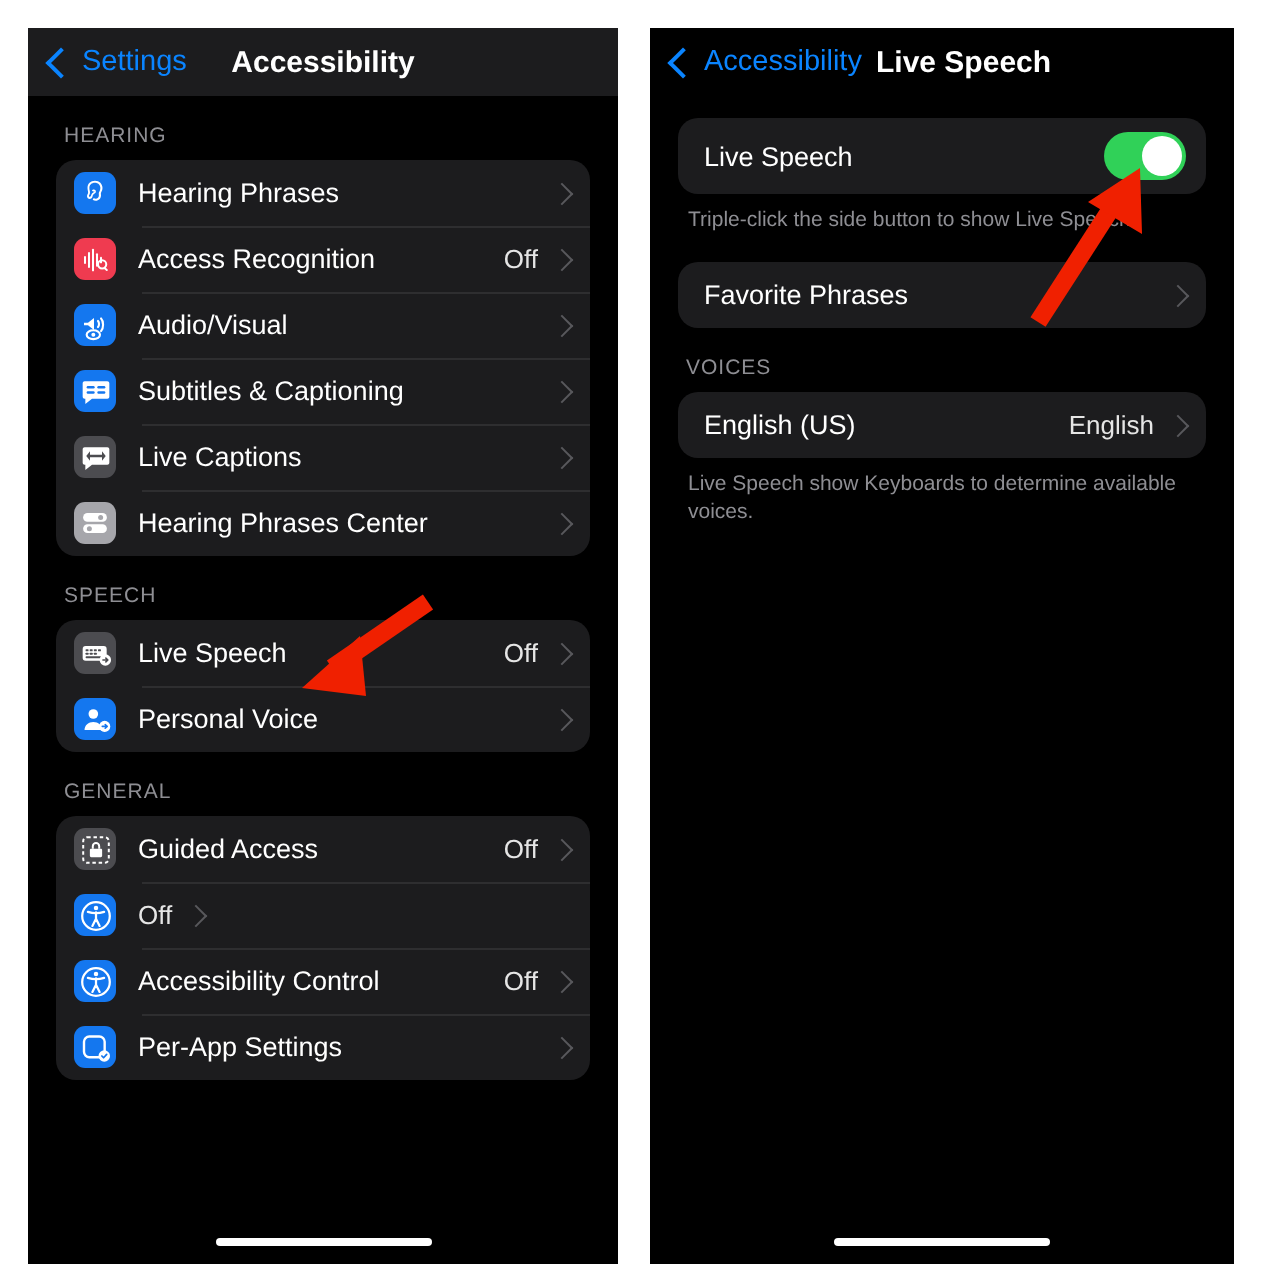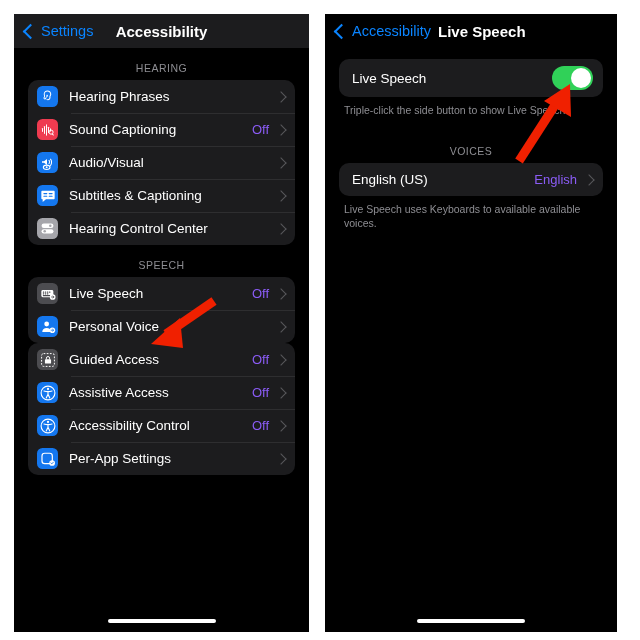--- a/index.html
+++ b/index.html
@@ -12,28 +12,28 @@
 
   .navbar{position:relative;height:34px;display:flex;align-items:center;padding:0 10px;}
   .navbar.shaded{background:#1c1c1e;}
   .navbar.plain{background:#000000;}
   .back{display:flex;align-items:center;color:#0a84ff;font-size:14.5px;white-space:nowrap;cursor:pointer;}
   .chev-left{width:9px;height:9px;border-left:2.4px solid #0a84ff;border-bottom:2.4px solid #0a84ff;transform:rotate(45deg);margin-right:5px;margin-left:1px;}
   .navtitle{position:absolute;left:0;right:0;text-align:center;color:#ffffff;font-size:15px;font-weight:bold;pointer-events:none;}
   .navbar.right-nav .navtitle{text-align:left;left:113px;}
 
   .content{padding:0 14px;}
-  .sect-label{color:#8e8e93;font-size:10.5px;letter-spacing:0.5px;padding:14px 4px 6px 4px;text-transform:uppercase;text-align:center;}
+  .sect-label{color:#8e8e93;font-size:10.5px;letter-spacing:0.5px;padding:14px 4px 6px 4px;text-transform:uppercase;}
   .card{background:#1c1c1e;border-radius:10px;overflow:hidden;}
   .row{display:flex;align-items:center;height:33px;padding-left:9px;padding-right:10px;position:relative;cursor:pointer;}
   .row + .row:before{content:"";position:absolute;left:43px;right:0;top:0;height:1px;background:#2e2e30;}
   .icon{width:21px;height:21px;border-radius:5.5px;flex:0 0 21px;display:flex;align-items:center;justify-content:center;margin-right:11px;}
   .icon svg{display:block;}
   .label{color:#ffffff;font-size:13.5px;flex:1 1 auto;white-space:nowrap;overflow:hidden;}
-  .value{color:#8b5cf6;font-size:13px;margin-right:8px;white-space:nowrap;}
+  .value{color:#e5e5e5;font-size:13px;margin-right:8px;white-space:nowrap;}
   .chev{width:7px;height:7px;border-top:1.9px solid #58585c;border-right:1.9px solid #58585c;transform:rotate(45deg);flex:0 0 auto;}
   .footnote{color:#8e8e93;font-size:10.5px;line-height:1.35;padding:6px 5px 0 5px;}
 
   .row.plain{padding-left:13px;}
   .toggle{width:41px;height:24px;border-radius:12px;background:#30d158;position:relative;flex:0 0 auto;cursor:pointer;}
   .toggle .knob{position:absolute;top:2px;left:19px;width:20px;height:20px;border-radius:50%;background:#ffffff;}
 
   .home-ind{position:absolute;bottom:9px;left:50%;transform:translateX(-50%);width:108px;height:4.5px;border-radius:3px;background:#ffffff;}
 
   .arrow{position:absolute;pointer-events:none;}
@@ -77,21 +77,21 @@
                 <rect x="3" y="9" width="1.5" height="6" rx=".7"></rect>
                 <rect x="6" y="6" width="1.5" height="12" rx=".7"></rect>
                 <rect x="9" y="3.5" width="1.5" height="17" rx=".7"></rect>
                 <rect x="12" y="7" width="1.5" height="10" rx=".7"></rect>
                 <rect x="15" y="9.5" width="1.5" height="5" rx=".7"></rect>
               </g>
               <circle cx="16.6" cy="15.2" r="3.1" fill="none" stroke="#ffffff" stroke-width="1.5"></circle>
               <rect class="bg-ic" x="18.6" y="17.2" width="3.4" height="1.5" rx=".7" transform="rotate(42 18.6 17.2)"></rect>
             </svg>
           </span>
-          <span class="label">Sound Captioning</span>
+          <span class="label">Access Recognition</span>
           <span class="value">Off</span>
           <span class="chev"></span>
         </div>
 
         <div class="row">
           <span class="icon" style="background:#1477ef">
             <svg width="16" height="16" viewBox="0 0 24 24">
               <path class="bg-ic" d="M3 9.5h3L10.5 6v9L6 11.5H3z"></path>
               <path d="M13.5 8.2c1 1 1 3.6 0 4.6M15.8 6.3c2 2 2 7.4 0 9.4" fill="none" stroke="#ffffff" stroke-width="1.6" stroke-linecap="round"></path>
               <ellipse cx="10" cy="18.5" rx="5" ry="3.3" fill="none" stroke="#ffffff" stroke-width="1.6"></ellipse>
@@ -113,31 +113,46 @@
                 <rect x="5" y="11.5" width="6" height="1.8" rx=".9"></rect>
                 <rect x="13" y="11.5" width="6" height="1.8" rx=".9"></rect>
               </g>
             </svg>
           </span>
           <span class="label">Subtitles &amp; Captioning</span>
           <span class="value"></span>
           <span class="chev"></span>
         </div>
 
+        <div class="row">
+          <span class="icon" style="background:#4c4c50">
+            <svg width="16" height="16" viewBox="0 0 24 24">
+              <path class="bg-ic" d="M3.5 4h17c.8 0 1.5.7 1.5 1.5v10c0 .8-.7 1.5-1.5 1.5H9l-5 4v-4h-.5C2.7 17 2 16.3 2 15.5v-10C2 4.7 2.7 4 3.5 4z"></path>
+              <g fill="#4c4c50">
+                <rect x="6" y="9.6" width="12" height="1.8" rx=".9"></rect>
+                <path d="M7.5 7l-2.8 3.5L7.5 14z"></path>
+                <path d="M16.5 7l2.8 3.5L16.5 14z"></path>
+              </g>
+            </svg>
+          </span>
+          <span class="label">Live Captions</span>
+          <span class="value"></span>
+          <span class="chev"></span>
+        </div>
 
         <div class="row">
           <span class="icon" style="background:#a6a6ab">
             <svg width="15" height="15" viewBox="0 0 24 24">
               <rect class="bg-ic" x="2.5" y="4" width="19" height="7" rx="3.5"></rect>
               <rect class="bg-ic" x="2.5" y="13" width="19" height="7" rx="3.5"></rect>
               <circle cx="16.5" cy="7.5" r="2" fill="#a6a6ab"></circle>
               <circle cx="7.5" cy="16.5" r="2" fill="#a6a6ab"></circle>
             </svg>
           </span>
-          <span class="label">Hearing Control Center</span>
+          <span class="label">Hearing Phrases Center</span>
           <span class="value"></span>
           <span class="chev"></span>
         </div>
 
       </div>
 
       <div class="sect-label">SPEECH</div>
       <div class="card">
 
         <div class="row">
@@ -172,20 +187,21 @@
               <path d="M16.7 16.8h3.6M18.9 15.4l1.5 1.4-1.5 1.4" fill="none" stroke="#1477ef" stroke-width="1.2" stroke-linecap="round" stroke-linejoin="round"></path>
             </svg>
           </span>
           <span class="label">Personal Voice</span>
           <span class="value"></span>
           <span class="chev"></span>
         </div>
 
       </div>
 
+      <div class="sect-label">GENERAL</div>
       <div class="card">
 
         <div class="row">
           <span class="icon" style="background:#4c4c50">
             <svg width="16" height="16" viewBox="0 0 24 24">
               <rect x="2.4" y="2.4" width="19.2" height="19.2" rx="3" fill="none" stroke="#ffffff" stroke-width="1.5" stroke-dasharray="2.6 2.1"></rect>
               <path class="bg-ic" d="M8.4 11h7.2c.6 0 1 .4 1 1v4.4c0 .6-.4 1-1 1H8.4c-.6 0-1-.4-1-1V12c0-.6.4-1 1-1z"></path>
               <path d="M9.6 11V9.2a2.4 2.4 0 014.8 0V11" fill="none" stroke="#ffffff" stroke-width="1.5"></path>
             </svg>
           </span>
@@ -195,21 +211,20 @@
         </div>
 
         <div class="row">
           <span class="icon" style="background:#1477ef">
             <svg width="18" height="18" viewBox="0 0 24 24">
               <circle cx="12" cy="12" r="9.2" fill="none" stroke="#ffffff" stroke-width="1.5"></circle>
               <circle class="bg-ic" cx="12" cy="6.6" r="1.5"></circle>
               <path d="M6.6 9.3c3.6 1.1 7.2 1.1 10.8 0M12 9.6v4.2M12 13.8l-2.4 4.8M12 13.8l2.4 4.8" fill="none" stroke="#ffffff" stroke-width="1.5" stroke-linecap="round"></path>
             </svg>
           </span>
-          <span class="label">Assistive Access</span>
           <span class="value">Off</span>
           <span class="chev"></span>
         </div>
 
         <div class="row">
           <span class="icon" style="background:#1477ef">
             <svg width="18" height="18" viewBox="0 0 24 24">
               <circle cx="12" cy="12" r="9.2" fill="none" stroke="#ffffff" stroke-width="1.5"></circle>
               <circle class="bg-ic" cx="12" cy="6.6" r="1.5"></circle>
               <path d="M6.6 9.3c3.6 1.1 7.2 1.1 10.8 0M12 9.6v4.2M12 13.8l-2.4 4.8M12 13.8l2.4 4.8" fill="none" stroke="#ffffff" stroke-width="1.5" stroke-linecap="round"></path>
@@ -257,30 +272,36 @@
         <div class="row plain" style="height:38px">
           <span class="label">Live Speech</span>
           <span class="toggle">
             <span class="knob"></span>
           </span>
         </div>
       </div>
       <div class="footnote">Triple-click the side button to show Live Speech.</div>
 
       <div style="height:14px"></div>
+      <div class="card">
+        <div class="row plain">
+          <span class="label">Favorite Phrases</span>
+          <span class="chev"></span>
+        </div>
+      </div>
 
       <div class="sect-label" style="">VOICES</div>
       <div class="card">
         <div class="row plain">
           <span class="label">English (US)</span>
           <span class="value">English</span>
           <span class="chev"></span>
         </div>
       </div>
-      <div class="footnote">Live Speech uses Keyboards to available available voices.</div>
+      <div class="footnote">Live Speech show Keyboards to determine available voices.</div>
 
     </div>
 
     <div class="home-ind"></div>
   </div>
 
   <svg class="arrow" style="left:0;top:0;width:640px;height:640px">
     <g>
       <path d="M214 301 L166 334" stroke="#f02000" stroke-width="9" stroke-linecap="butt"></path>
       <path d="M151 344 L180 318 L183 348 Z" fill="#f02000"></path>

